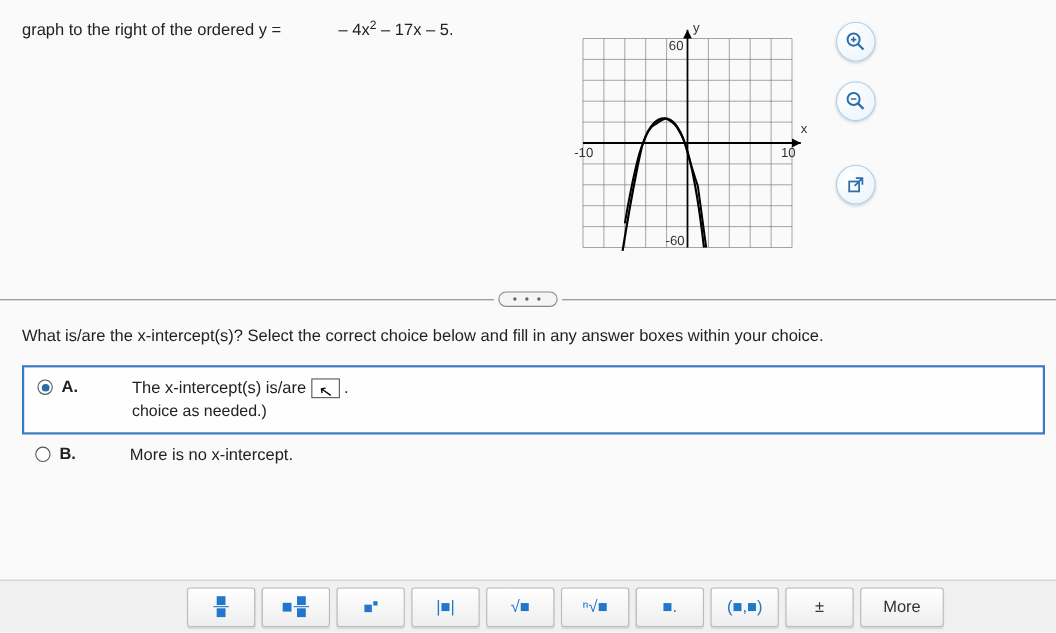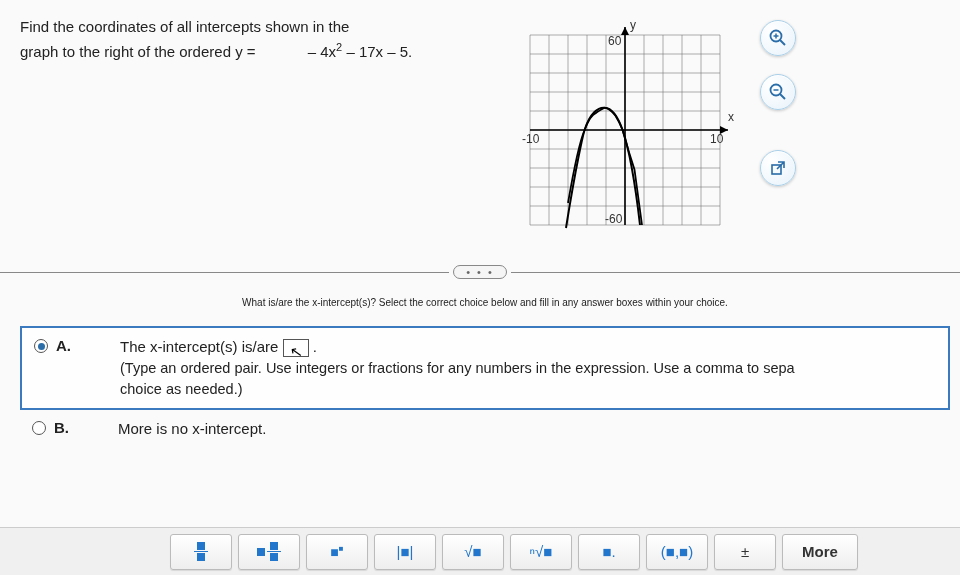--- a/index.html
+++ b/index.html
@@ -61,22 +61,21 @@
       padding: 0 12px;
       font-size: 11px;
       color: #666;
       background: #f5f5f5;
       margin: 0 4px;
       cursor: pointer;
       letter-spacing: 2px;
     }
     .instruction {
       padding: 8px 10px 12px 20px;
-      font-size: 10px;
-      text-align: center;
+      font-size: 15px;
     }
     .choices {
       margin: 6px 10px 0 20px;
     }
     .choice {
       padding: 8px 12px;
       display: flex;
       align-items: flex-start;
       gap: 8px;
     }
@@ -133,36 +132,35 @@
       width: 62px; height: 36px;
       border: 1px solid #bbb;
       background: linear-gradient(#fff,#eee);
       border-radius: 3px;
       display: flex; align-items:center; justify-content:center;
       cursor: pointer;
       font-size: 15px;
       color: #333;
       box-shadow: 0 1px 1px rgba(0,0,0,0.1);
     }
-    .tb-btn.more { width: 76px; font-weight: bold; }
+    .tb-btn.more { width: 76px; }
     .frac-icon { display:flex;flex-direction:column;align-items:center;font-size:9px;line-height:1;}
     .frac-icon .bar{width:14px;height:1.5px;background:#2277cc;margin:1px 0;}
     .frac-icon .box{width:8px;height:8px;background:#2277cc;}
     .blue{color:#2277cc;}
     .mfrac{display:flex;align-items:center;gap:2px;}
 
     
     .axlbl { font: 12px Arial; fill:#333;}
   </style>
 </head>
 <body>
 
 <div class="top-section">
   <div class="question-text">
-    <div>Find the coordinates of all intercepts shown in the</div>
     <div>
       <span>graph to the right of the ordered y = </span><span class="equation">– 4x</span><span class="sup">2</span><span> – 17x – 5.</span>
     </div>
   </div>
 
   <div class="graph-area">
     <svg width="230" height="230" viewBox="0 0 230 230">
 
       <g stroke="#777" stroke-width="0.6">
 
@@ -251,21 +249,20 @@
 <div class="instruction">What is/are the x-intercept(s)? Select the correct choice below and fill in any answer boxes within your choice.</div>
 
 <div class="choices">
   <div class="choice selected">
     <div class="radio checked"></div>
     <div class="letter">A.</div>
     <div class="choice-body">
       <span>The x-intercept(s) is/are </span>
       <span class="answer-box"><span class="cursor-img">↖</span></span>
       <span>.</span>
-      <div class="hint-text">(Type an ordered pair. Use integers or fractions for any numbers in the expression. Use a comma to sepa</div>
       <div class="hint-text">choice as needed.)</div>
     </div>
   </div>
   <div class="choice">
     <div class="radio"></div>
     <div class="letter">B.</div>
     <div class="choice-body">
       <span>More is no x-intercept.</span>
     </div>
   </div>

